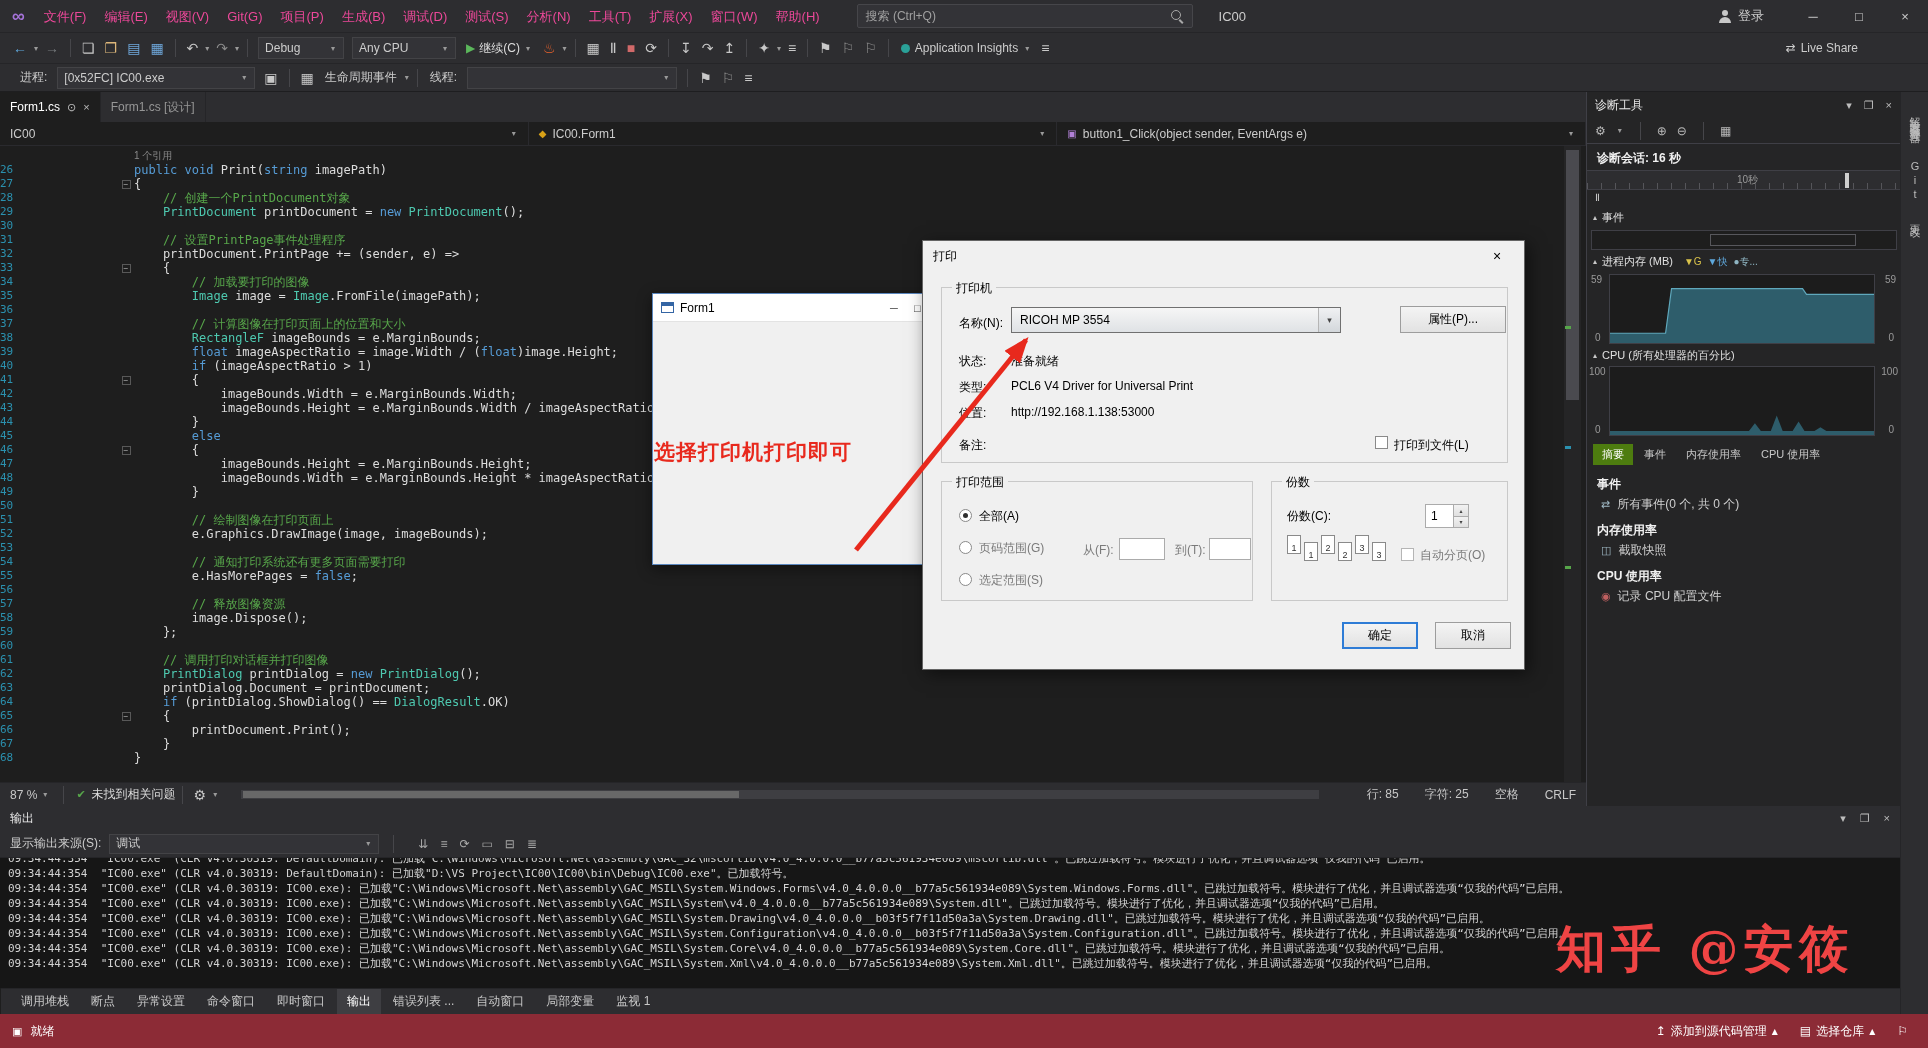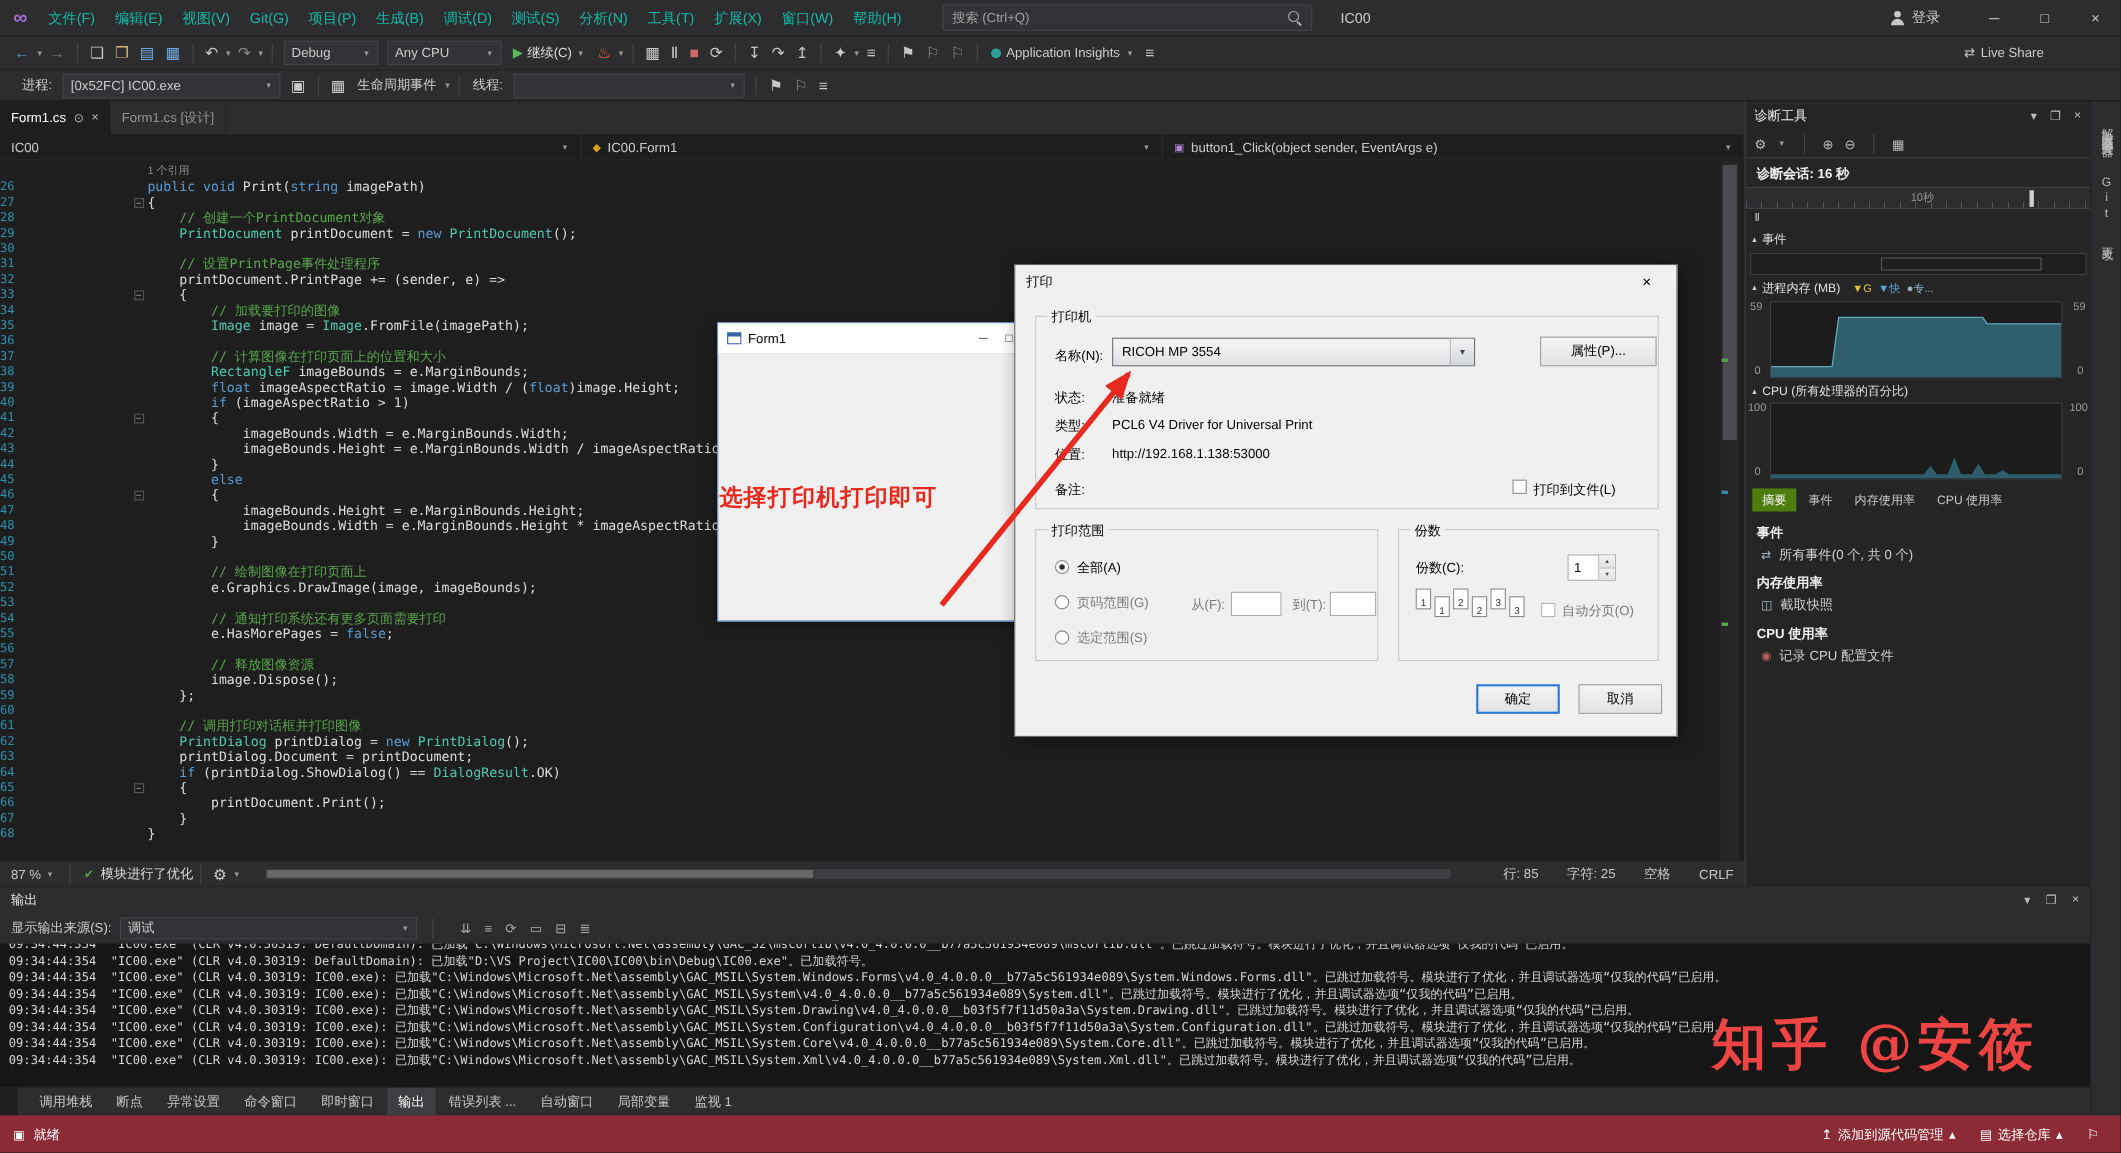--- a/index.html
+++ b/index.html
@@ -5,21 +5,21 @@
   *{box-sizing:border-box;margin:0;padding:0}
   html,body{margin:0;background:#111}
   #app{position:relative;width:1928px;height:1048px;background:#1E1E1E;overflow:hidden;
        font-family:"Liberation Sans",sans-serif;color:#CCC;font-size:12px}
 
   
   .titlebar{position:absolute;left:0;top:0;width:1928px;height:33px;background:#2D2D30;
             display:flex;align-items:center;border-bottom:1px solid #252528;z-index:5}
   .vslogo{color:#A573D8;font-size:18px;margin:0 10px 0 12px;font-weight:bold}
   #menubar{display:flex;height:100%;align-items:center}
-  .menu-item{font-size:13px;color:#14b8a6;padding:0 9px;line-height:33px;white-space:nowrap}
+  .menu-item{font-size:13px;color:#ec4899;padding:0 9px;line-height:33px;white-space:nowrap}
   .searchbox{margin-left:28px;width:336px;height:24px;background:#333337;border:1px solid #46464A;
              display:flex;align-items:center;justify-content:space-between;padding:0 8px;border-radius:2px}
   .searchtext{font-size:12px;color:#A0A0A0}
   .mag{width:13px;height:13px;position:relative}
   .mag::before{content:"";position:absolute;left:0;top:0;width:8px;height:8px;border:1.5px solid #A8A8A8;border-radius:50%}
   .mag::after{content:"";position:absolute;left:9px;top:9px;width:5px;height:2px;background:#A8A8A8;transform:rotate(45deg);transform-origin:0 0}
   .soltitle{margin-left:26px;font-size:13px;color:#CCC}
   .tb-right{margin-left:auto;display:flex;align-items:center;height:100%}
   .person{width:14px;height:13px;position:relative;margin-right:6px}
   .person::before{content:"";position:absolute;left:4px;top:0;width:6px;height:6px;border-radius:50%;background:#C8C8C8}
@@ -90,21 +90,21 @@
   .out-toolbar{height:28px;background:#2D2D30;display:flex;align-items:center;padding:0 10px;font-size:12px;
                border-bottom:1px solid #252528;gap:8px}
   .out-combo{width:270px;height:20px;background:#333337;border:1px solid #434346;display:flex;align-items:center;
              justify-content:space-between;padding:0 6px;color:#CCC}
   #outIcons{display:flex;gap:12px;color:#A8A8A8;font-size:12px;margin-left:10px}
   .out-log{height:130px;overflow:hidden;padding-left:8px}
   .outline{font-family:"DejaVu Sans Mono",monospace;font-size:11px;line-height:15px;white-space:pre;color:#D4D4D4}
   .outline:first-child{margin-top:-7px}
 
   
-  .btabs{position:absolute;left:16px;top:988px;width:1900px;height:26px;background:#2D2D30;display:flex;
+  .btabs{position:absolute;left:1px;top:988px;width:1900px;height:26px;background:#2D2D30;display:flex;
          align-items:center;padding-left:10px;border-top:1px solid #252528}
   .btab{font-size:12px;color:#C8C8C8;padding:4px 10px;margin-right:2px;white-space:nowrap}
   .btab.active{background:#3E3E42;color:#FFF}
   .statusbar{position:absolute;left:0;top:1014px;width:1928px;height:34px;background:#8C2B36;display:flex;
              align-items:center;padding:0 12px;font-size:12px;color:#FFF;z-index:20}
   .sb-icon{margin-right:8px;font-size:11px}
   .sb-right{margin-left:auto;display:flex;align-items:center;gap:22px;margin-right:8px}
   .sb-item{display:inline-flex;align-items:center;gap:5px;white-space:nowrap}
 
   
@@ -574,21 +574,21 @@
     <span class="vmark" style="top:420px;background:#57A64A"></span>
   </div>
 
   <div class="estatus">
     <div class="zoom-combo">
       <span>87 %</span>
       <span class="tb-chev">▾</span>
     </div>
     <span class="tb-div"></span>
     <span class="health-check">✔</span>
-    <span class="problems">模块进行了优化</span>
+    <span class="problems">未找到相关问题</span>
     <span class="tb-div"></span>
     <span class="tb-icon">⚙</span>
     <span class="tb-chev">▾</span>
     <div class="hscroll">
         <div class="hthumb"></div>
       </div>
     <span class="pos">行: 85</span>
     <span class="pos">字符: 25</span>
     <span class="pos">空格</span>
     <span class="pos">CRLF</span>

